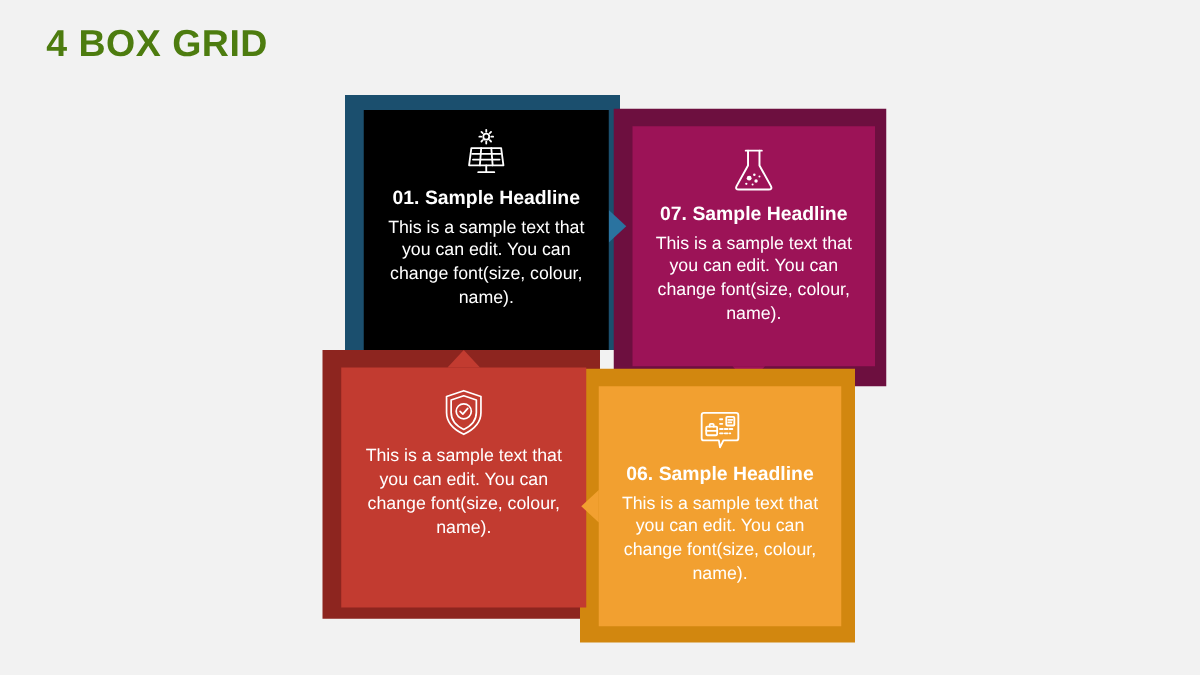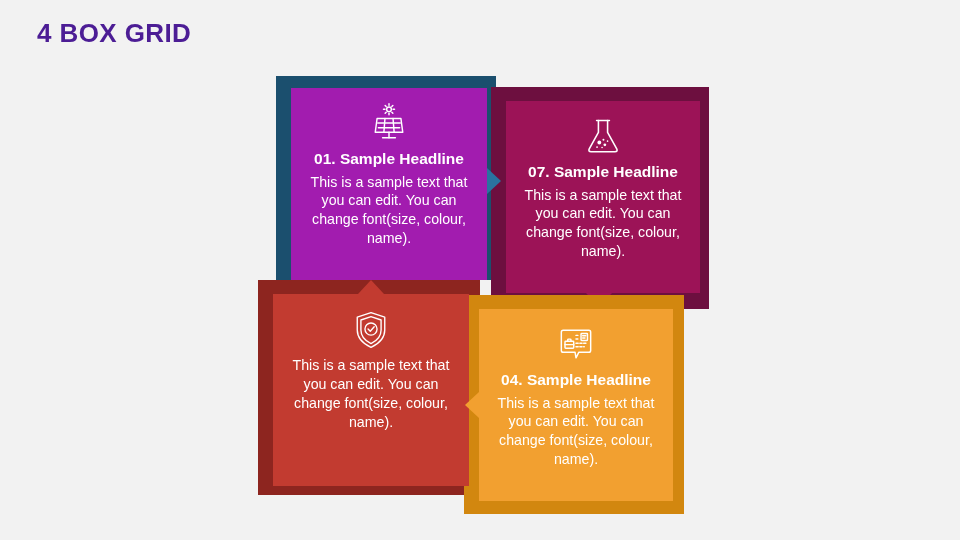--- a/index.html
+++ b/index.html
@@ -13,23 +13,23 @@
     font-family: "Liberation Sans", sans-serif;
     overflow: hidden;
     position: relative;
   }
 
   
   .page-title {
     position: absolute;
     left: 37px;
     top: 18px;
-    font-size: 26px;
+    font-size: 30px;
     font-weight: bold;
-    color: #4c1d95;
+    color: #4d7c0f;
     letter-spacing: 0.4px;
     line-height: 1.2;
   }
 
   
   .stage {
     position: absolute;
     left: 0;
     top: 0;
     width: 960px;
@@ -84,21 +84,21 @@
 
   
   .arrow {
     position: absolute;
     width: 0;
     height: 0;
   }
 
   
   .plate-01 { left: 276px; top: 76px;  width: 220px; height: 204px; background: #1b4f6e; }
-  .card-01  { left: 291px; top: 88px;  width: 196px; height: 192px; background: #a21caf; }
+  .card-01  { left: 291px; top: 88px;  width: 196px; height: 192px; background: #000000; }
   .arrow-01 {
     left: 487px; top: 168px;
     border-top: 13px solid transparent;
     border-bottom: 13px solid transparent;
     border-left: 14px solid #2a73a0;
   }
 
   
   .plate-02 { left: 491px; top: 87px;  width: 218px; height: 222px; background: #6d0f3f; }
   .card-02  { left: 506px; top: 101px; width: 194px; height: 192px; background: #9c1357; }
@@ -228,19 +228,19 @@
         <rect x="29.5" y="11.5" width="7" height="7.5" rx="0.7"></rect>
         <line x1="31.3" y1="14" x2="34.7" y2="14"></line>
         <line x1="31.3" y1="16.3" x2="33.8" y2="16.3"></line>
 
         <line x1="24" y1="13.5" x2="26" y2="13.5" stroke-dasharray="2 1.6"></line>
         <line x1="24" y1="17.5" x2="27.5" y2="17.5" stroke-dasharray="2 1.6"></line>
         <line x1="24" y1="22" x2="36" y2="22" stroke-dasharray="2.4 1.8"></line>
         <line x1="24" y1="25.8" x2="33" y2="25.8" stroke-dasharray="2.4 1.8"></line>
       </svg>
     </span>
-    <div class="card-headline">04. Sample Headline</div>
+    <div class="card-headline">06. Sample Headline</div>
     <div class="card-body">This is a sample text that you can edit. You can change font(size, colour, name).</div>
   </div>
 
   <div class="arrow arrow-03"></div>
 
 </div>
 
 </body></html>

